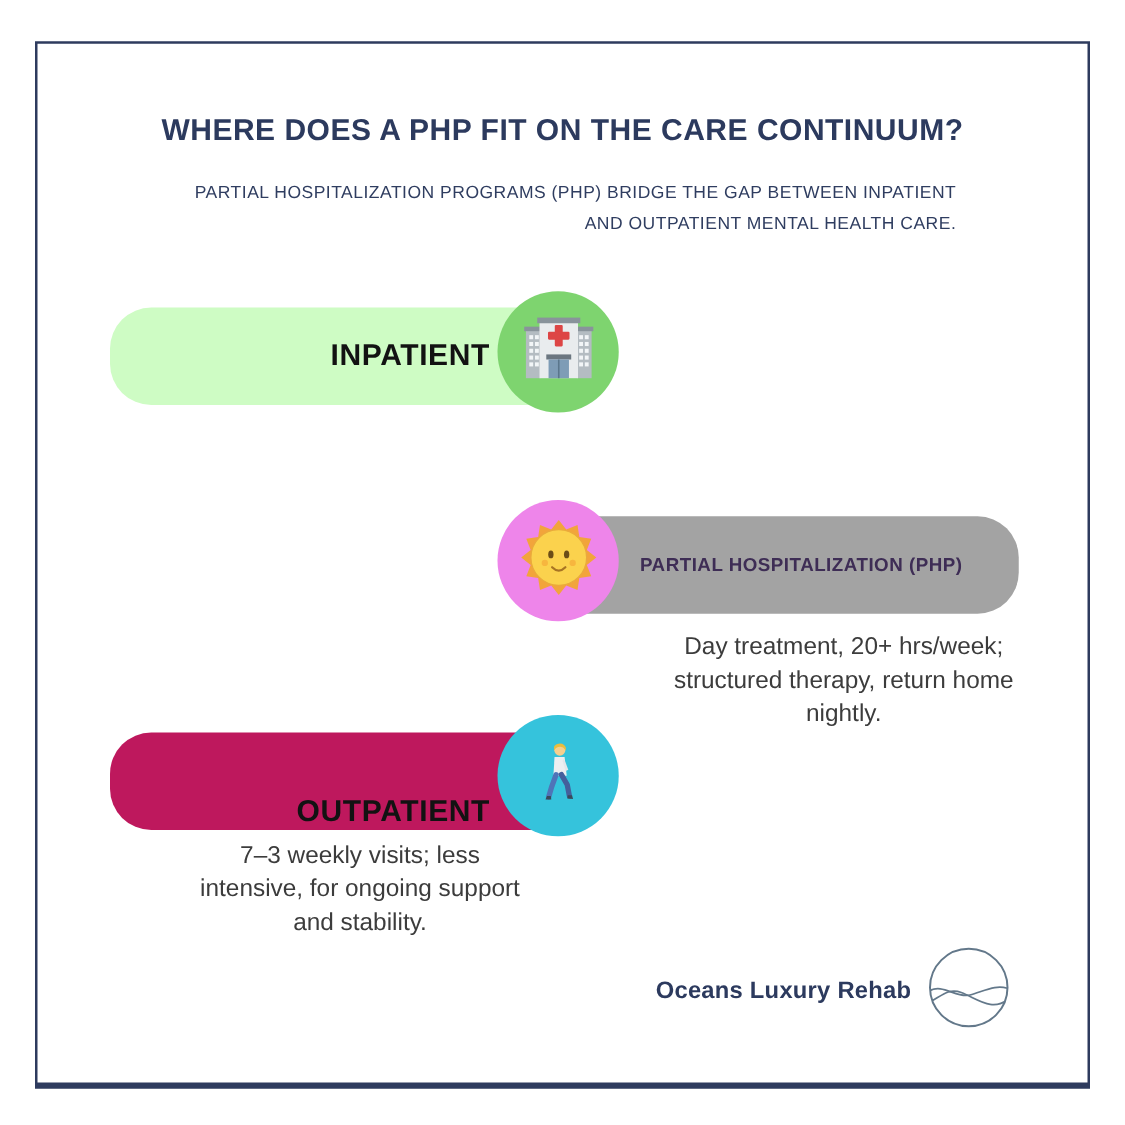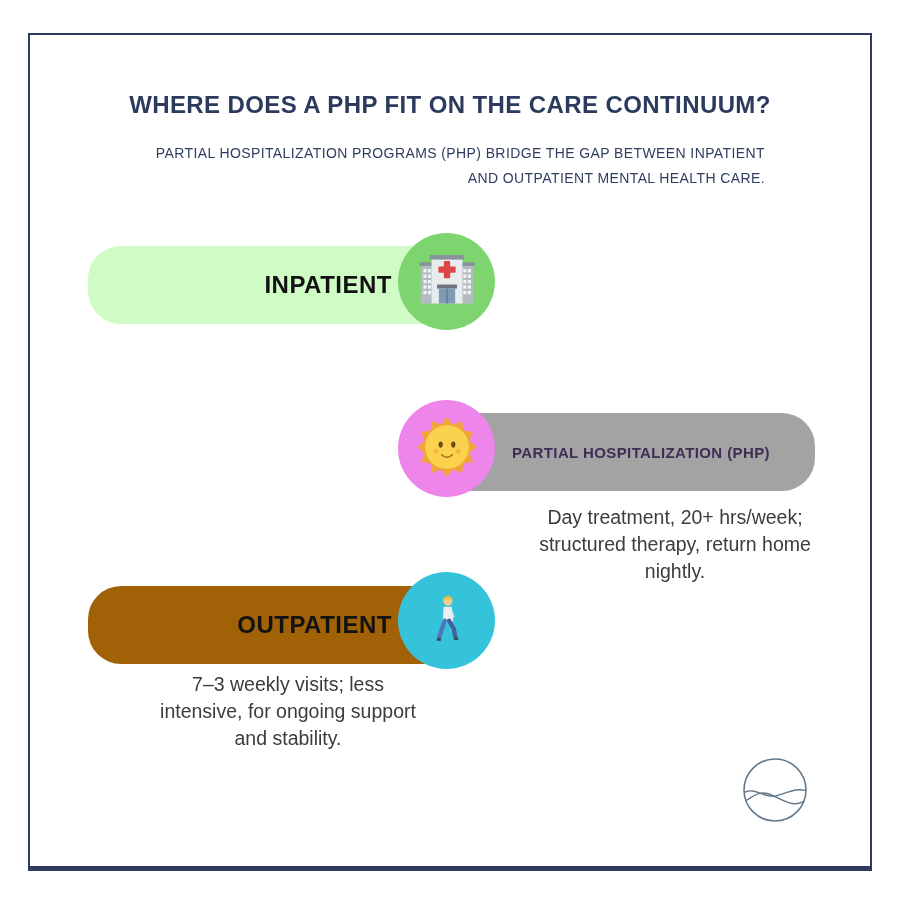--- a/index.html
+++ b/index.html
@@ -123,21 +123,21 @@
         <ellipse cx="25.5" cy="29.5" rx="2.2" ry="3.2" fill="#6b4d17"></ellipse>
         <ellipse cx="38.5" cy="29.5" rx="2.2" ry="3.2" fill="#6b4d17"></ellipse>
         <path d="M26.5,40 Q32,45.5 37.5,40" fill="none" stroke="#a87423" stroke-width="1.8" stroke-linecap="round"></path>
         <circle cx="20.5" cy="36.5" r="2.6" fill="#f6b33d" opacity=".9"></circle>
         <circle cx="43.5" cy="36.5" r="2.6" fill="#f6b33d" opacity=".9"></circle>
       </svg>
     </span>
   </div>
   <div class="desc desc-php">Day treatment, 20+ hrs/week; structured therapy, return home nightly.</div>
 
-  <div class="pill pill-outpatient" style="background: #a16207;">
+  <div class="pill pill-outpatient" style="background: #be185d; align-items: flex-end;">
     <span class="pill-label-big">OUTPATIENT</span>
   </div>
   <div class="circle circle-outpatient" style="background: rgb(53, 195, 220);">
     <span>
       <svg width="34" height="52" viewBox="0 0 40 60">
 
         <circle cx="21" cy="9" r="5.2" fill="#f6cf8e"></circle>
         <path d="M15.8,8.5 A5.2,5.2 0 0 1 26.2,8.5 L26.2,6.5 Q21,2.2 15.8,6.5 Z" fill="#e9bd3f"></path>
         <path d="M15.8,9 Q14.5,5 18,3.4 Q22,1.6 25,4 Q27.5,6 26.4,9 Q24,5.4 21,5.8 Q17.5,6 15.8,9 Z" fill="#e9bd3f"></path>
 
@@ -149,20 +149,21 @@
 
         <path d="M7.5,55.5 L13,55.5 L12.5,52 L9,52 Z" fill="#3a4a5a"></path>
         <path d="M28,54.5 L33.5,55 L32.5,51.5 L28.5,51.5 Z" fill="#3a4a5a"></path>
       </svg>
     </span>
   </div>
   <div class="desc desc-outpatient">7–3 weekly visits; less intensive, for ongoing support and stability.</div>
 
   <div class="footer">
     <div class="footer-text">
+      <div class="brand">Oceans Luxury Rehab</div>
     </div>
     <span>
       <svg width="66" height="66" viewBox="0 0 66 66">
         <defs>
           <clipPath id="logoclip">
               <circle cx="33" cy="33" r="30.6"></circle>
             </clipPath>
         </defs>
         <circle cx="33" cy="33" r="31" fill="none" stroke="#63788a" stroke-width="1.6"></circle>
         <g clip-path="url(#logoclip)" fill="none" stroke="#63788a" stroke-width="1.4">

